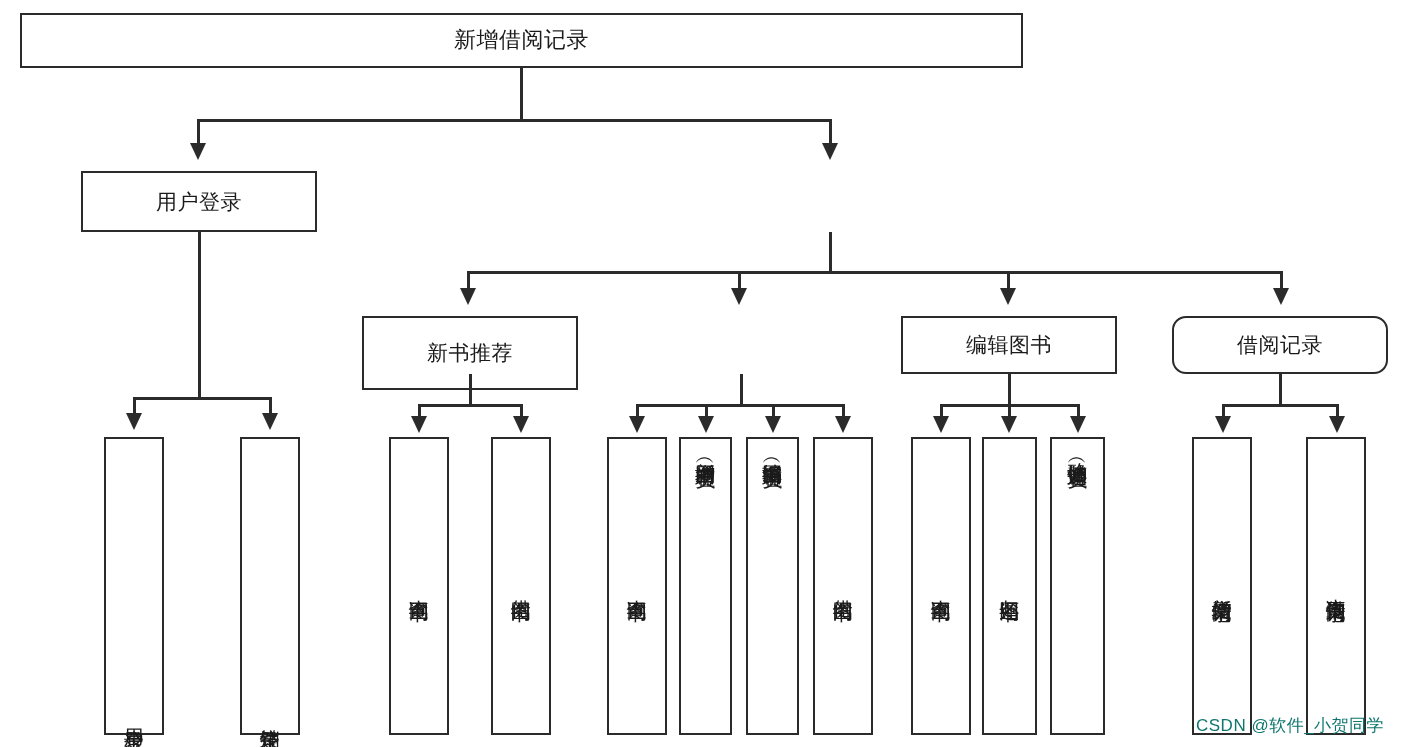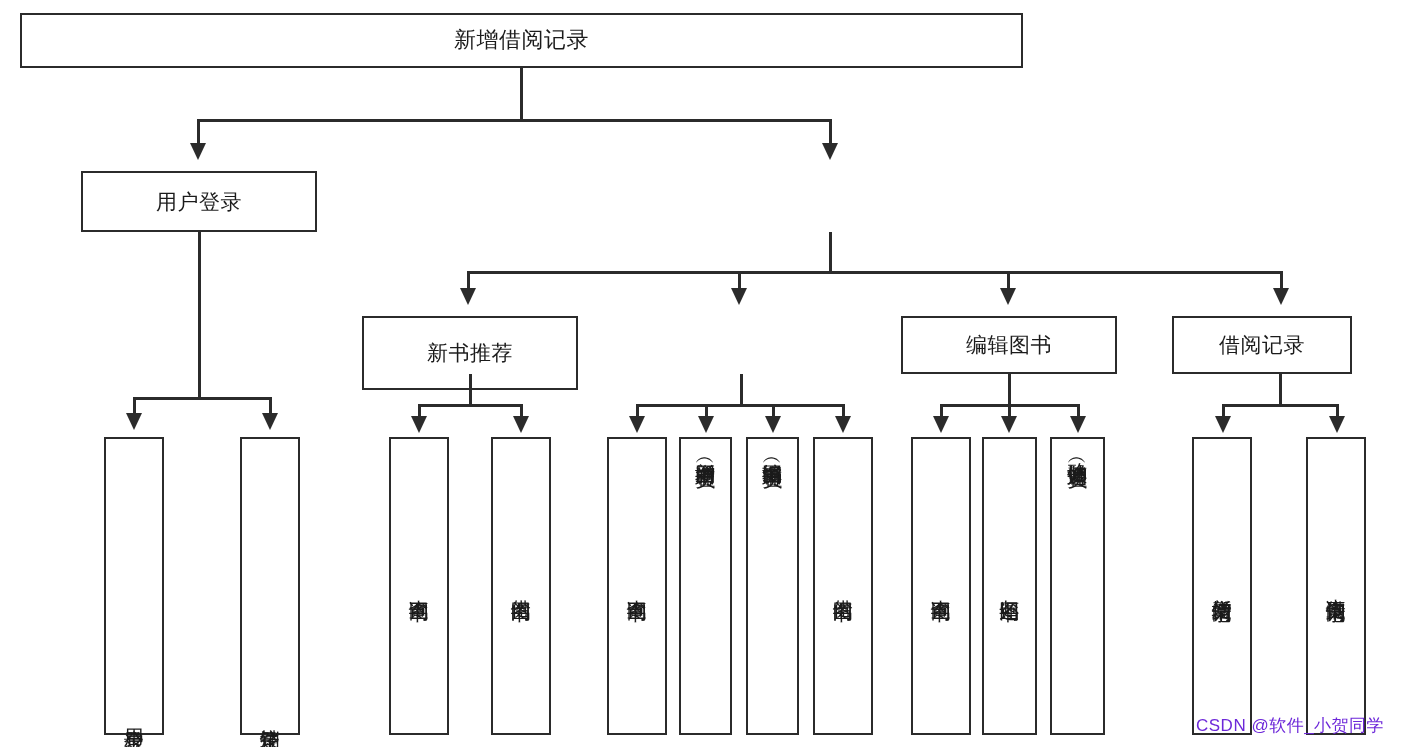--- a/index.html
+++ b/index.html
@@ -77,21 +77,21 @@
     height: 0;
     border-left: 8px solid transparent;
     border-right: 8px solid transparent;
     border-top: 17px solid #2b2b2b;
   }
 
   
   #watermark {
     position: absolute;
     font-size: 17px;
-    color: #6d28d9;
+    color: #0f766e;
     white-space: nowrap;
     letter-spacing: 0.5px;
   }
 </style>
 </head>
 <body>
 
 <div id="canvas">
 
   <div class="node root" style="left:20px; top:13px; width:1003px; height:55px;">
@@ -127,21 +127,21 @@
   <div class="arrow" style="left:731px; top:288px;"></div>
   <div class="arrow" style="left:1000px; top:288px;"></div>
   <div class="arrow" style="left:1273px; top:288px;"></div>
 
   <div class="node lvl2" style="left:362px; top:316px; width:216px; height:74px;">
     <span class="label">新书推荐</span>
   </div>
   <div class="node lvl2" style="left:901px; top:316px; width:216px; height:58px;">
     <span class="label">编辑图书</span>
   </div>
-  <div class="node lvl2" style="left:1172px; top:316px; width:180px; height:58px;">
+  <div class="node lvl2" style="left:1172px; top:316px; width:216px; height:58px;border-radius:14px;">
     <span class="label">借阅记录</span>
   </div>
 
   <div class="vline" style="left:469px; top:374px; height:31px;"></div>
   <div class="hline" style="left:418px; top:404px; width:104px;"></div>
   <div class="vline" style="left:418px; top:404px; height:14px;"></div>
   <div class="vline" style="left:520px; top:404px; height:14px;"></div>
   <div class="arrow" style="left:411px; top:416px;"></div>
   <div class="arrow" style="left:513px; top:416px;"></div>
 

